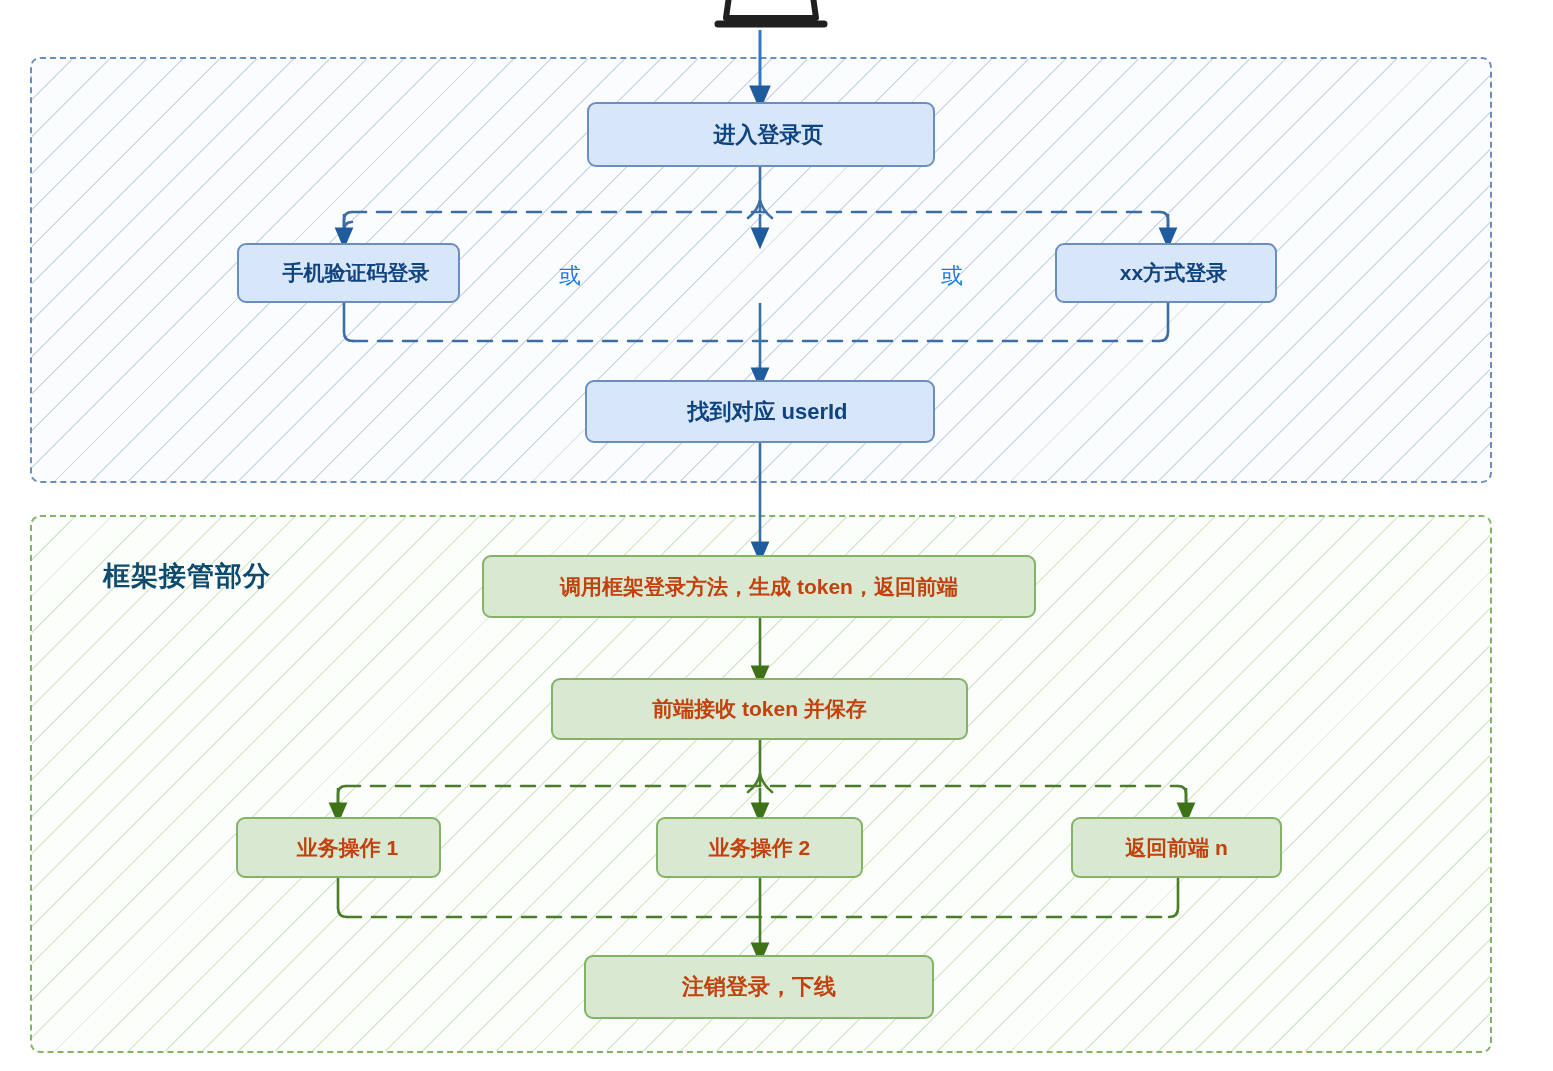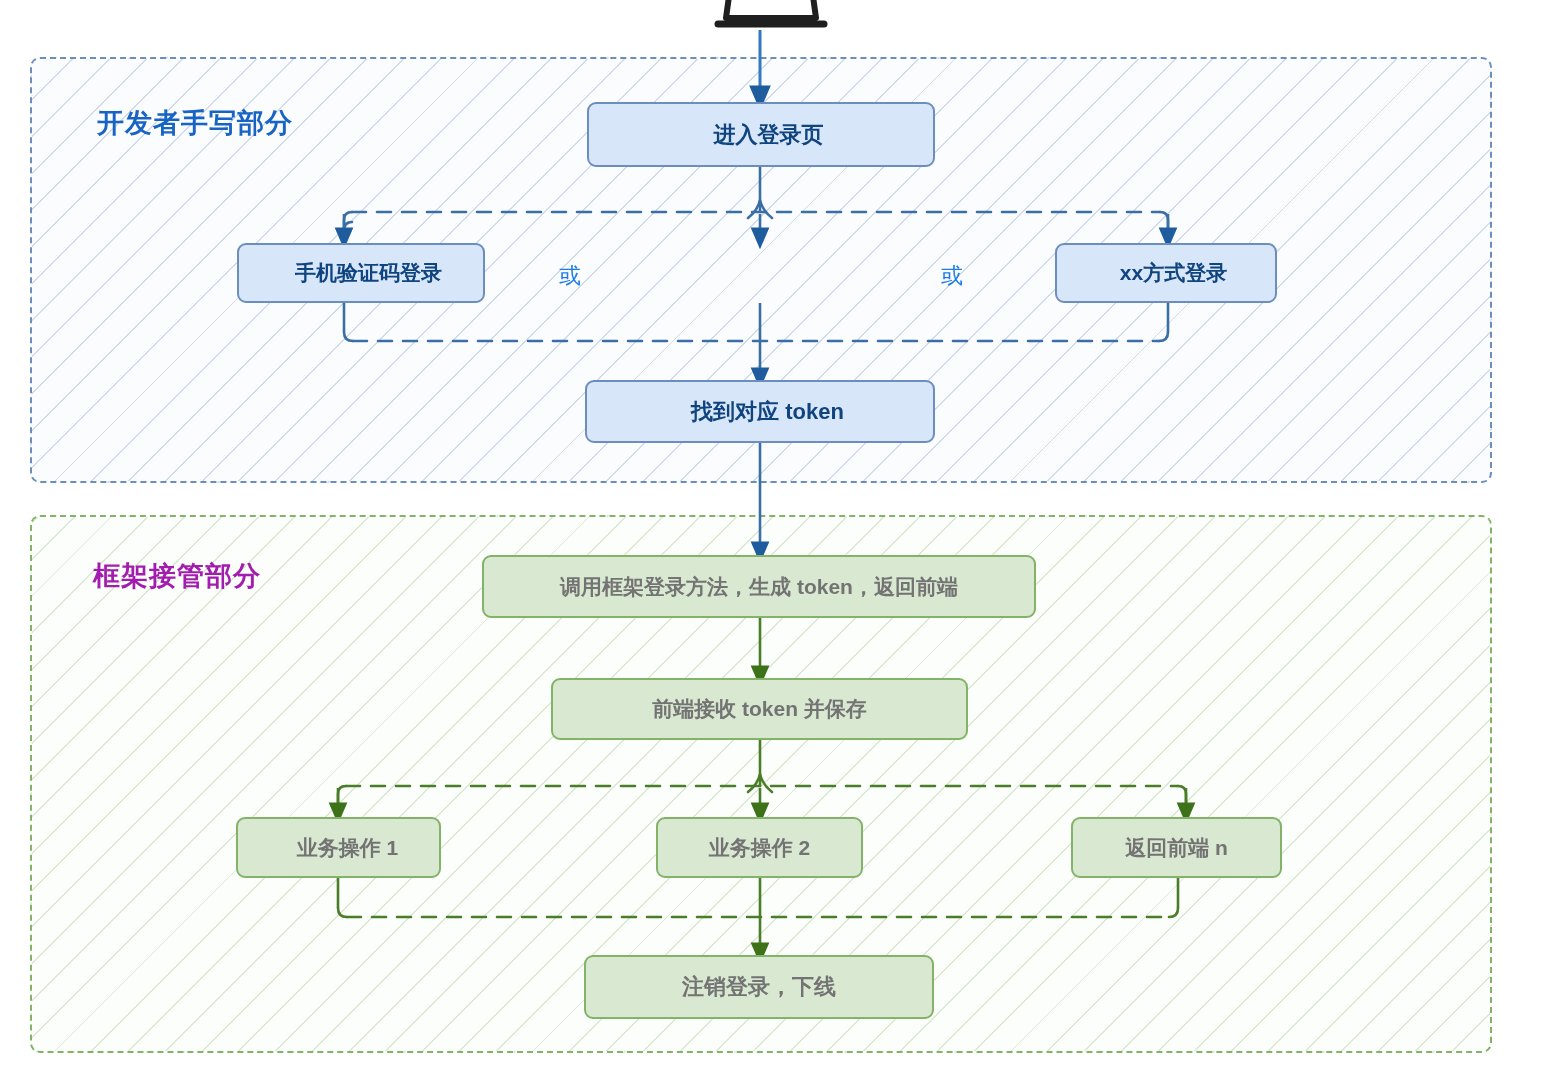--- a/index.html
+++ b/index.html
@@ -72,23 +72,23 @@
     font-weight: bold;
     letter-spacing: 1px;
     white-space: nowrap;
   }
   .group-title.dev {
     left: 97px;
     top: 105px;
     color: #1864c4;
   }
   .group-title.fw {
-    left: 93px;
+    left: 103px;
     top: 558px;
-    color: #a21caf;
+    color: #0c4a6e;
   }
 
   
   .node {
     position: absolute;
     box-sizing: border-box;
     display: flex;
     align-items: center;
     justify-content: center;
     text-align: center;
@@ -99,21 +99,21 @@
   }
   .node.blue {
     background: #d8e6fa;
     border: 2px solid #6c8ebf;
     color: #0f447f;
     padding-left: 15px;
   }
   .node.green {
     background: #d9e8d1;
     border: 2px solid #82b366;
-    color: #737373;
+    color: #c2410c;
   }
 
   .or-label {
     position: absolute;
     font-size: 22px;
     font-weight: normal;
     color: #1e7ce8;
     white-space: nowrap;
   }
 
@@ -191,35 +191,34 @@
     <path d="M760,878 L760,955" stroke="#4a7d28" stroke-width="2.6" fill="none" marker-end="url(#ah-green)"></path>
   </svg>
 
   <svg id="device-icon" viewBox="0 0 140 78" xmlns="http://www.w3.org/2000/svg">
     <path d="M34,6 L108,6 L116,64 L26,64 Z" fill="#ffffff" stroke="#1f1f1f" stroke-width="6" stroke-linejoin="round"></path>
     <circle cx="71" cy="36" r="7.5" fill="#1f1f1f"></circle>
     <path d="M18,70 L124,70" stroke="#1f1f1f" stroke-width="7" stroke-linecap="round"></path>
     <path d="M6,0 L10,16" stroke="#1f1f1f" stroke-width="6" stroke-linecap="round"></path>
   </svg>
 
-  <div class="group-title dev">开发者手写部分</div>
   <div class="group-title fw">框架接管部分</div>
 
   <div class="node blue" style="left:587px; top:102px; width:348px; height:65px; font-size:22px;">进入登录页</div>
 
-  <div class="node blue" style="left:237px; top:243px; width:248px; height:60px; font-size:21px;">手机验证码登录</div>
+  <div class="node blue" style="left:237px; top:243px; width:223px; height:60px; font-size:21px;">手机验证码登录</div>
 
   <div class="or-label" style="left:559px; top:261px;">或</div>
 
 
   <div class="or-label" style="left:941px; top:261px;">或</div>
 
   <div class="node blue" style="left:1055px; top:243px; width:222px; height:60px; font-size:21px;">xx方式登录</div>
 
-  <div class="node blue" style="left:585px; top:380px; width:350px; height:63px; font-size:22px;">找到对应 token</div>
+  <div class="node blue" style="left:585px; top:380px; width:350px; height:63px; font-size:22px;">找到对应 userId</div>
 
   <div class="node green" style="left:482px; top:555px; width:554px; height:63px; font-size:21px;">调用框架登录方法，生成 token，返回前端</div>
 
   <div class="node green" style="left:551px; top:678px; width:417px; height:62px; font-size:21px;">前端接收 token 并保存</div>
 
   <div class="node green" style="left:236px; top:817px; width:205px; height:61px; font-size:21px;padding-left:18px;">业务操作 1</div>
 
   <div class="node green" style="left:656px; top:817px; width:207px; height:61px; font-size:21px;">业务操作 2</div>
 
   <div class="node green" style="left:1071px; top:817px; width:211px; height:61px; font-size:21px;">返回前端 n</div>

